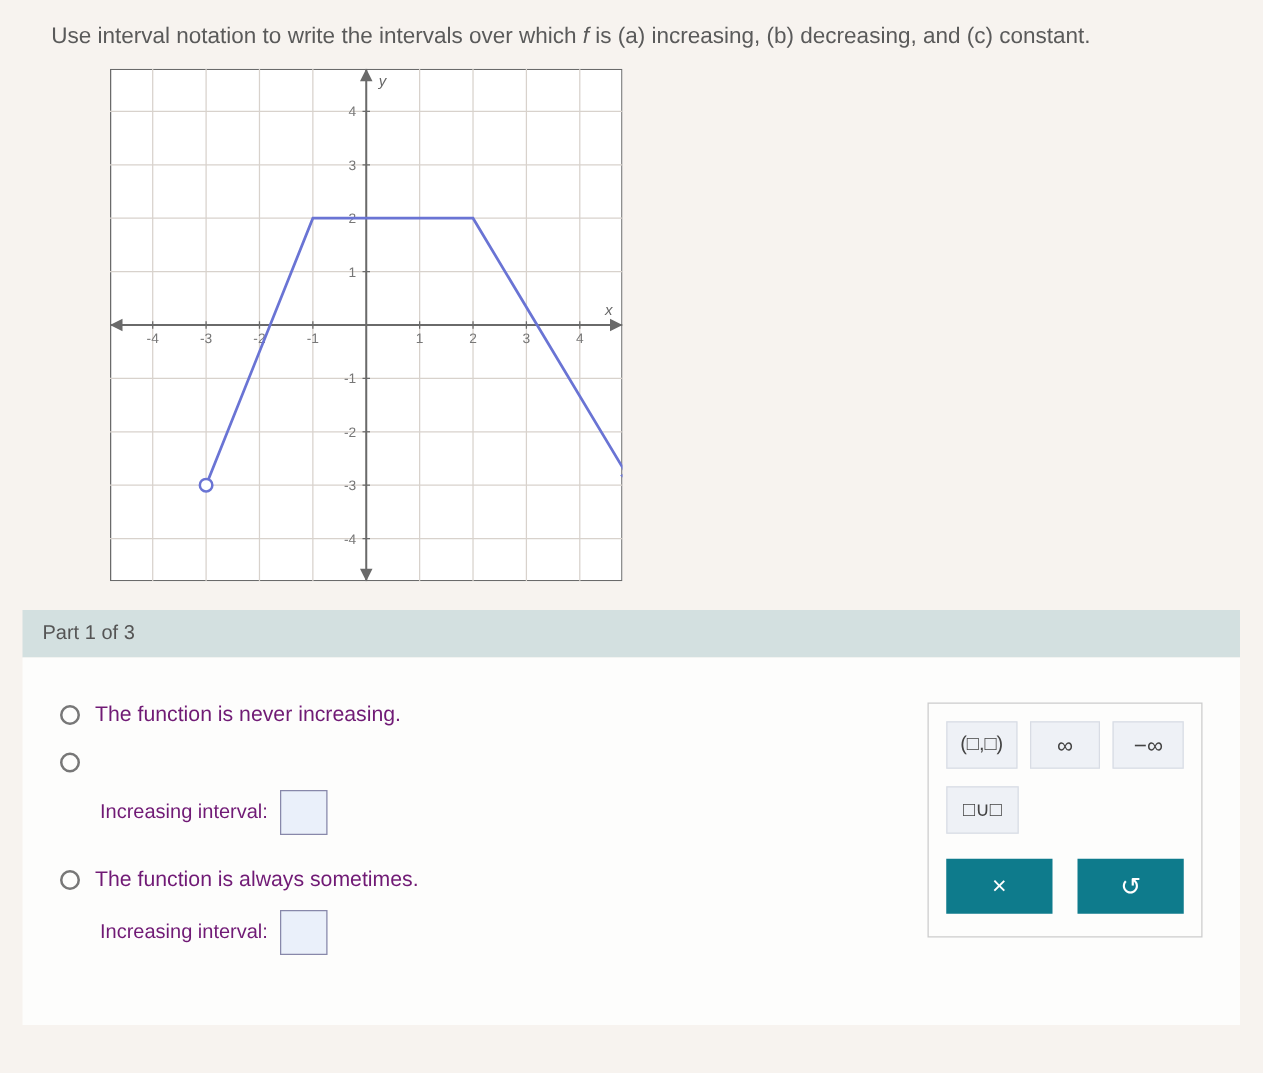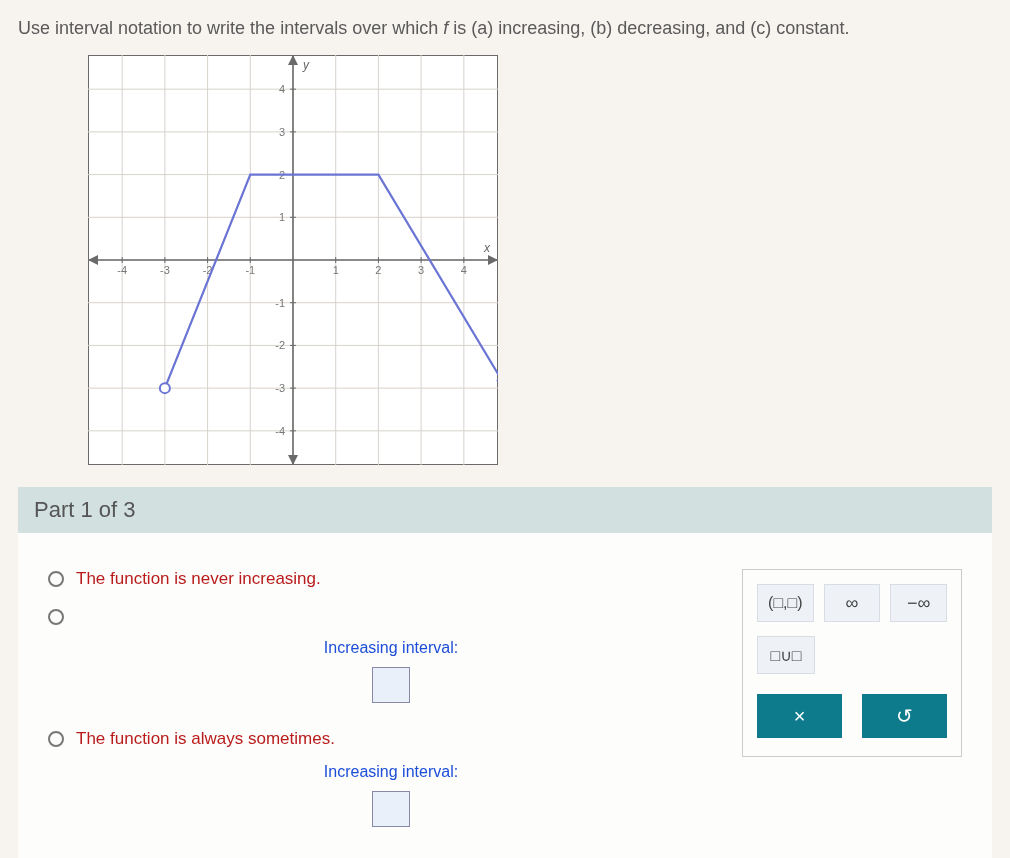--- a/index.html
+++ b/index.html
@@ -10,59 +10,59 @@
     height: 858px;
     padding: 16px 18px;
     color: #444;
     overflow: hidden;
   }
   .question {
     font-size: 18px;
     color: #5a5a5a;
     margin-bottom: 14px;
     line-height: 1.4;
+    margin-left: 23px;
   }
   .question .ital { font-style: italic; }
   .graph-wrap {
     margin-left: 70px;
     margin-bottom: 18px;
   }
   svg.graph { background: #fff; }
   .part-header {
     background: #d3e0e0;
     color: #555;
-    font-size: 22px;
+    font-size: 16px;
     padding: 10px 16px;
     margin-top: 6px;
   }
   .part-body {
     background: #fdfdfc;
     padding: 36px 30px 30px 30px;
     display: flex;
     gap: 40px;
   }
   .options { flex: 1; }
   .opt-row {
     display: flex;
     align-items: center;
     gap: 12px;
     font-size: 17px;
-    color: #b91c1c;
+    color: #701a75;
     margin-bottom: 20px;
   }
   .sub-row {
     margin-left: 32px;
     display: flex;
     align-items: center;
     gap: 10px;
     font-size: 16px;
-    color: #1d4ed8;
+    color: #701a75;
     margin-top: -6px;
     margin-bottom: 26px;
-    flex-direction: column;
   }
   .radio {
     width: 16px; height: 16px;
     border: 2px solid #777;
     border-radius: 50%;
     flex: 0 0 auto;
   }
   .entry-box {
     width: 38px; height: 36px;
     border: 1px solid #88a;

